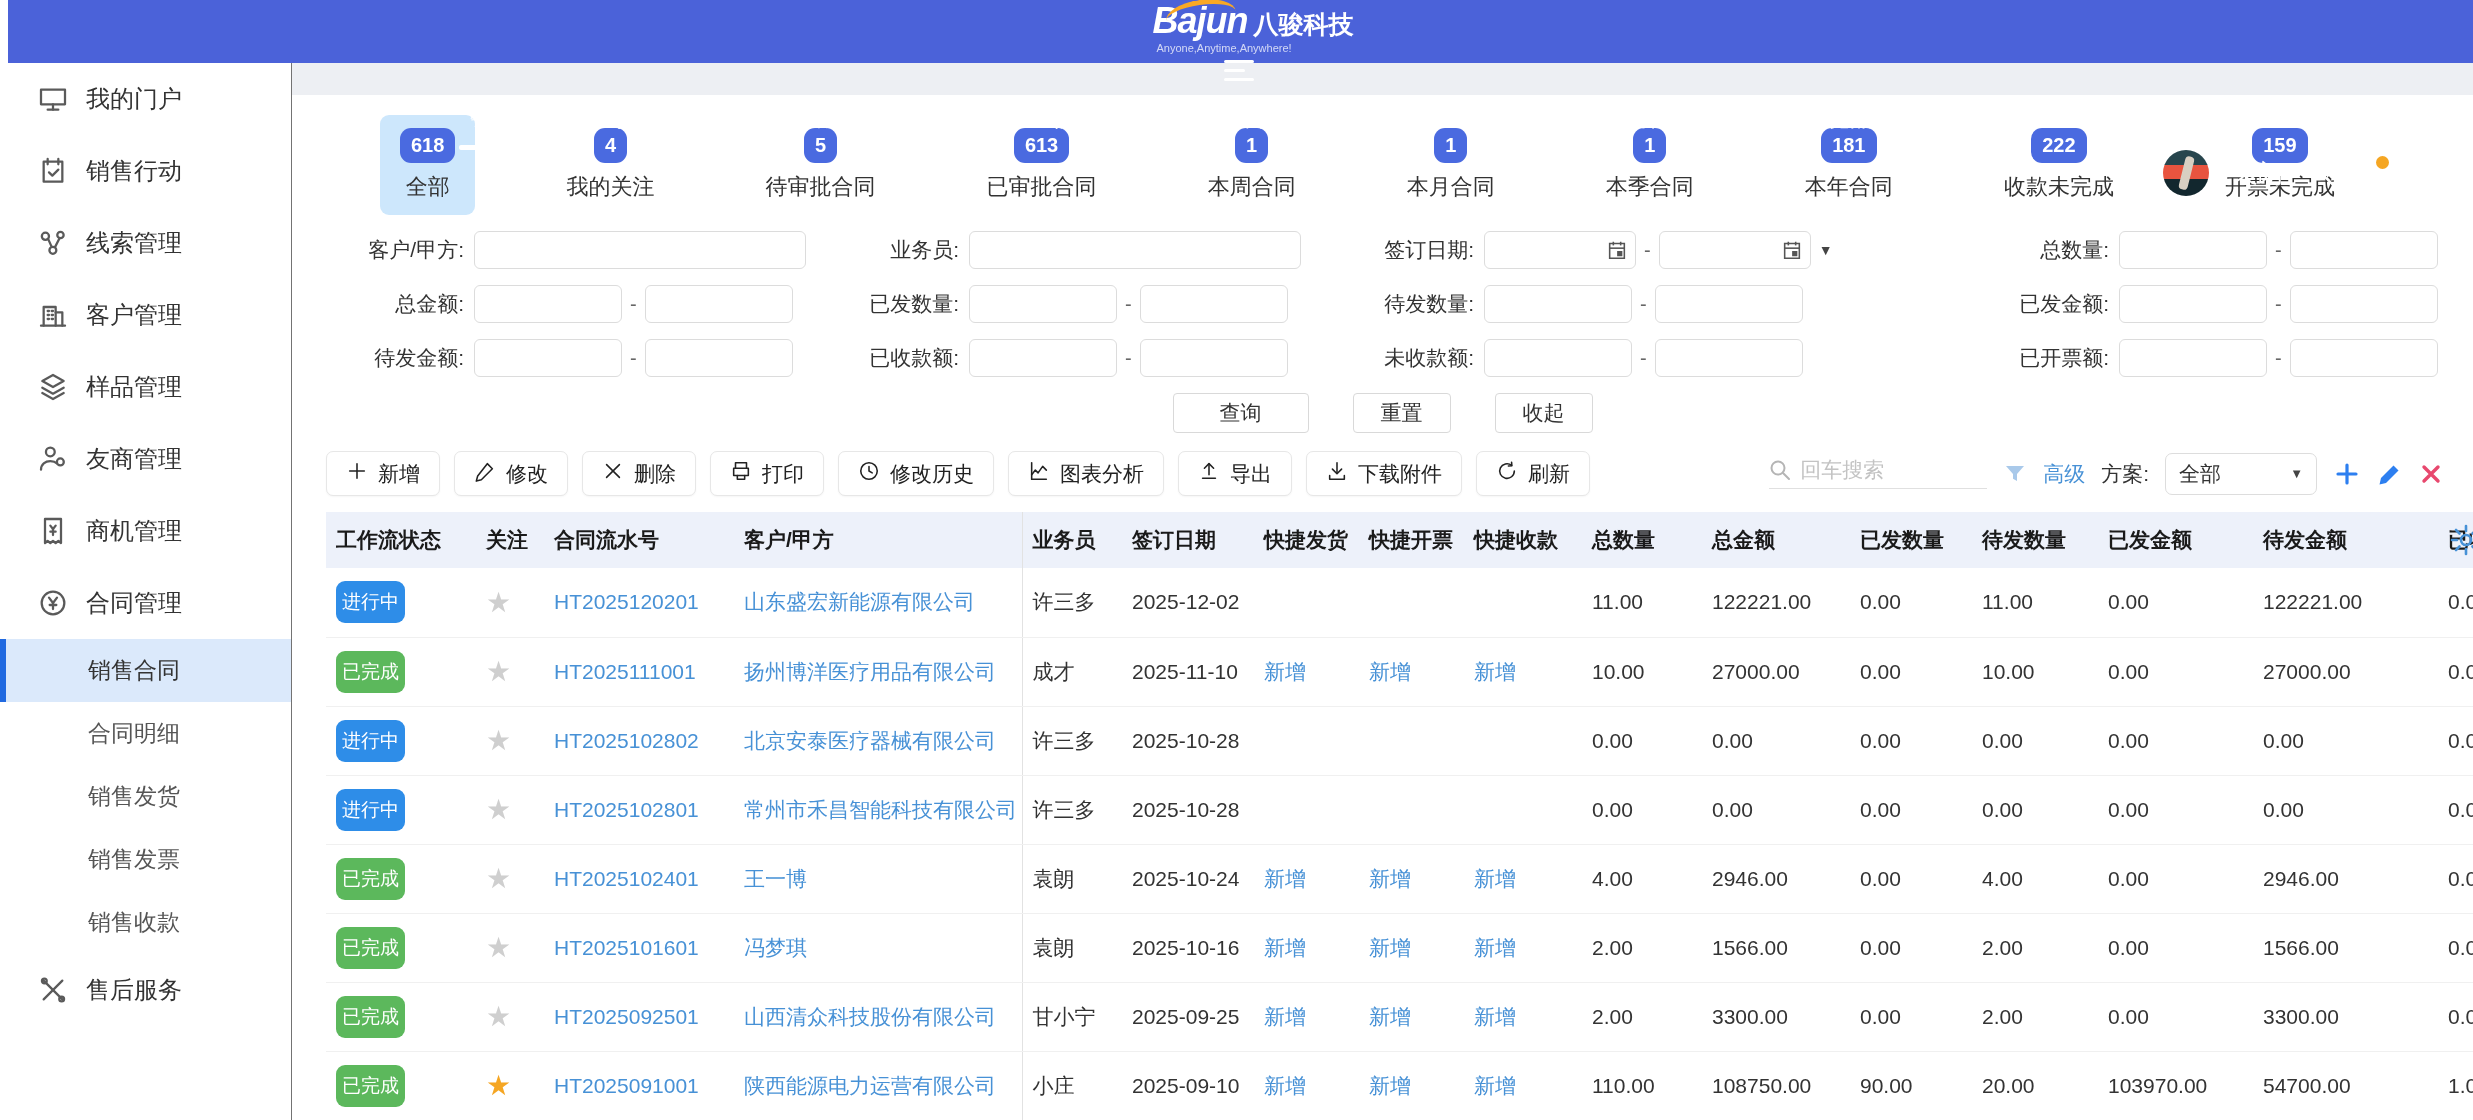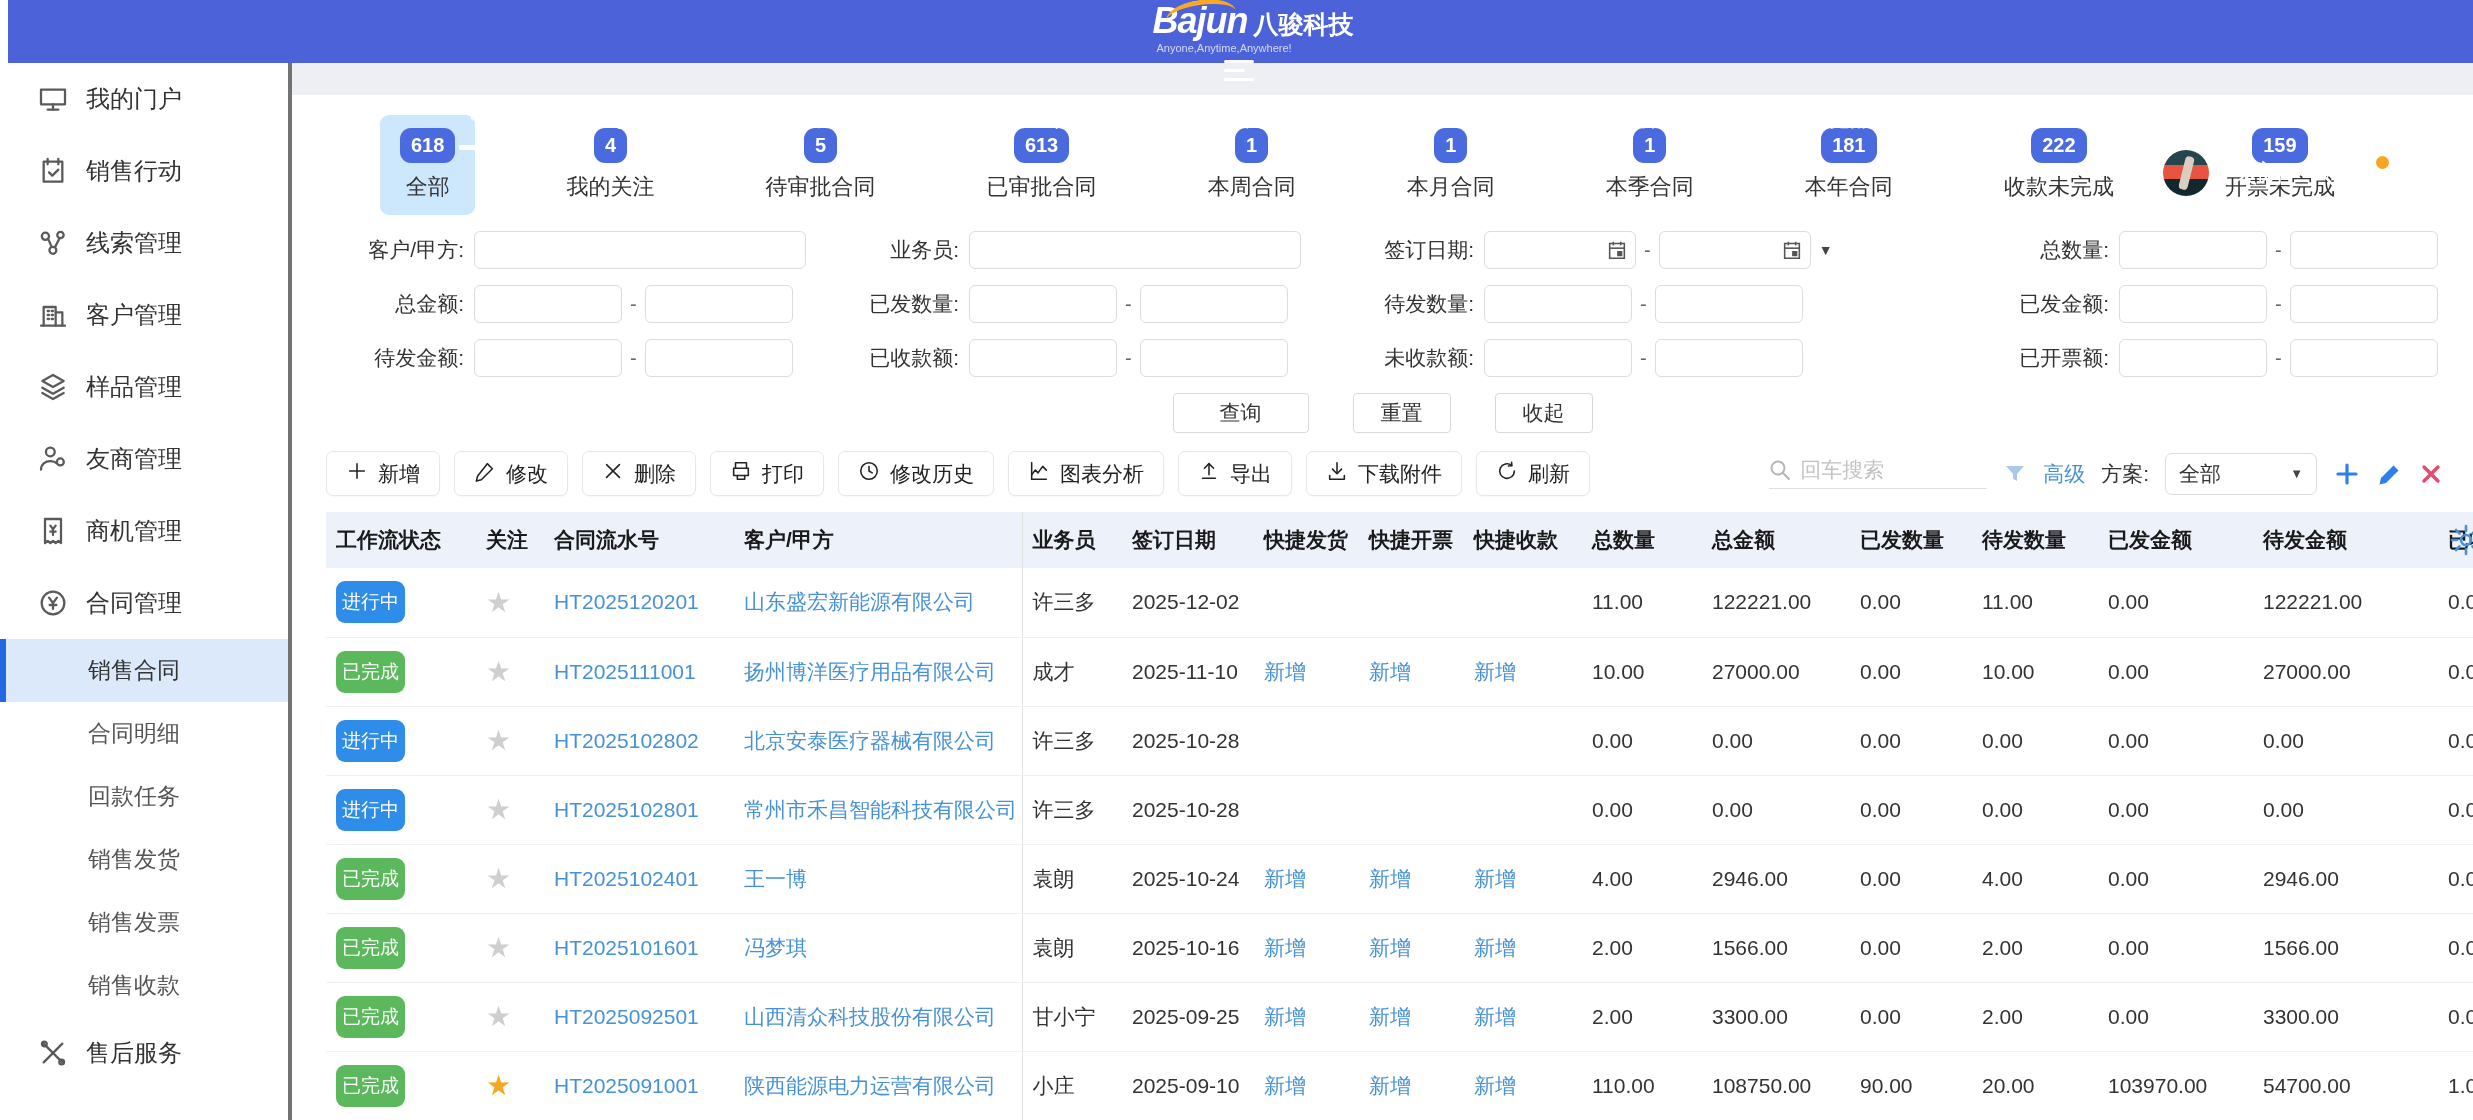--- a/index.html
+++ b/index.html
@@ -31,21 +31,21 @@
   .avatar::after{ content:""; position:absolute; left:19px; top:6px; width:9px; height:34px;
     background:#d8cfc2; transform:rotate(14deg); border-radius:4px; }
   .user-name { font-size:25px; }
   .nav-icon { width:28px; height:28px; position:relative; cursor:pointer; }
   .bell-dot { position:absolute; top:-3px; right:-2px; width:13px; height:13px;
     border-radius:50%; background:#f5a623; }
   .edge-ring { width:36px; height:36px; border:3px solid #fff; border-radius:50%;
     margin-right:-22px; flex:0 0 auto; }
   
   .sidebar { position:absolute; top:63px; left:0; width:292px; bottom:0; background:#fff;
-    border-right:4px solid #737373; z-index:20; }
+    border-right:1px solid #737373; z-index:20; }
   .menu-item { height:72px; display:flex; align-items:center; gap:17px; padding-left:37px;
     font-size:24px; color:#333; cursor:pointer; }
   .menu-item .micon { width:32px; height:32px; flex:0 0 auto; }
   .submenu-item { height:63px; display:flex; align-items:center; padding-left:88px;
     font-size:23px; color:#555; cursor:pointer; position:relative; }
   .submenu-item.active { background:#dbe9fb; color:#333; }
   .submenu-item.active::before { content:""; position:absolute; left:0; top:0; bottom:0;
     width:6px; background:#2069e0; }
   
   .main { position:absolute; top:63px; left:292px; right:0; bottom:0; background:#fff; overflow:hidden; }
@@ -237,21 +237,20 @@
       <span class="micon"><svg width="32" height="32" viewBox="0 0 24 24">
           <path d="M12 20.5a8.5 8.5 0 1 0 0-17 8.5 8.5 0 0 0 0 17z" fill="none" stroke="#5a5a5a" stroke-width="1.7" stroke-linecap="round" stroke-linejoin="round"></path>
           <path d="M9 8l3 4 3-4" fill="none" stroke="#5a5a5a" stroke-width="1.7" stroke-linecap="round" stroke-linejoin="round"></path>
           <path d="M12 12v4.5" fill="none" stroke="#5a5a5a" stroke-width="1.7" stroke-linecap="round" stroke-linejoin="round"></path>
           <path d="M9.5 13.5h5" fill="none" stroke="#5a5a5a" stroke-width="1.7" stroke-linecap="round" stroke-linejoin="round"></path>
         </svg></span>
       <span>合同管理</span>
     </div>
     <div class="submenu-item active">销售合同</div>
     <div class="submenu-item">合同明细</div>
-    <div class="submenu-item">回款任务</div>
     <div class="submenu-item">销售发货</div>
     <div class="submenu-item">销售发票</div>
     <div class="submenu-item">销售收款</div>
     <div class="menu-item">
       <span class="micon"><svg width="32" height="32" viewBox="0 0 24 24">
           <path d="M5 5l14 14" fill="none" stroke="#5a5a5a" stroke-width="1.7" stroke-linecap="round" stroke-linejoin="round"></path>
           <path d="M19 5L5 19" fill="none" stroke="#5a5a5a" stroke-width="1.7" stroke-linecap="round" stroke-linejoin="round"></path>
           <path d="M5.5 7A1.8 1.8 0 1 0 5.5 3.4 1.8 1.8 0 0 0 5.5 7z" fill="none" stroke="#5a5a5a" stroke-width="1.7" stroke-linecap="round" stroke-linejoin="round"></path>
           <path d="M18.5 20.6a1.8 1.8 0 1 0 0-3.6 1.8 1.8 0 0 0 0 3.6z" fill="none" stroke="#5a5a5a" stroke-width="1.7" stroke-linecap="round" stroke-linejoin="round"></path>
         </svg></span>

